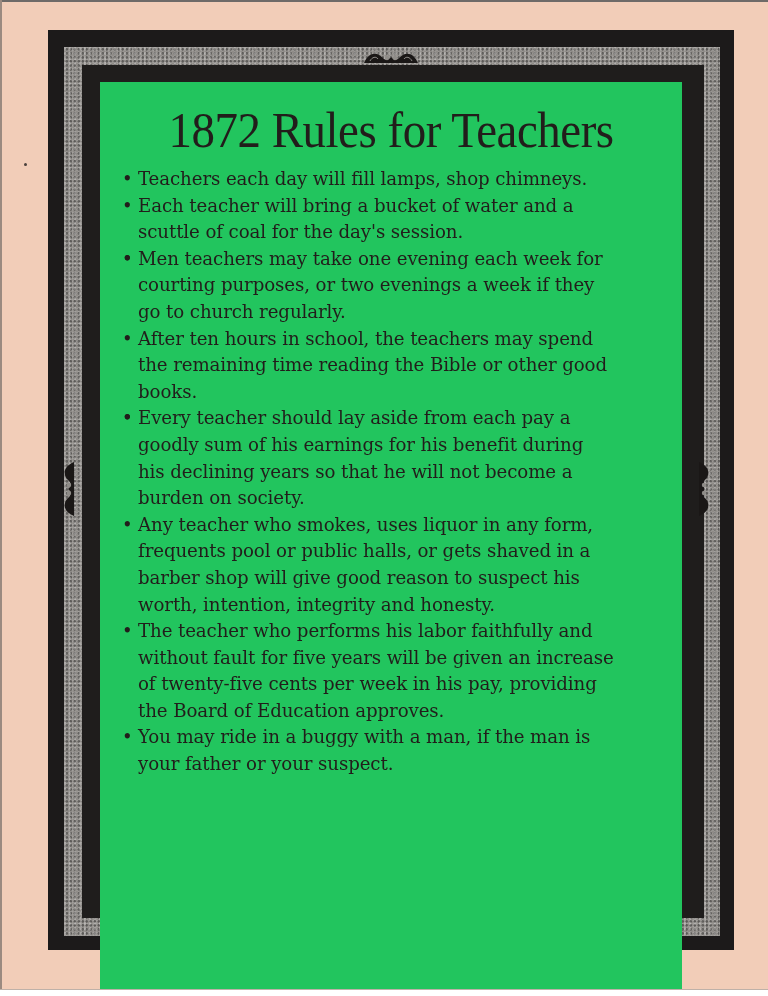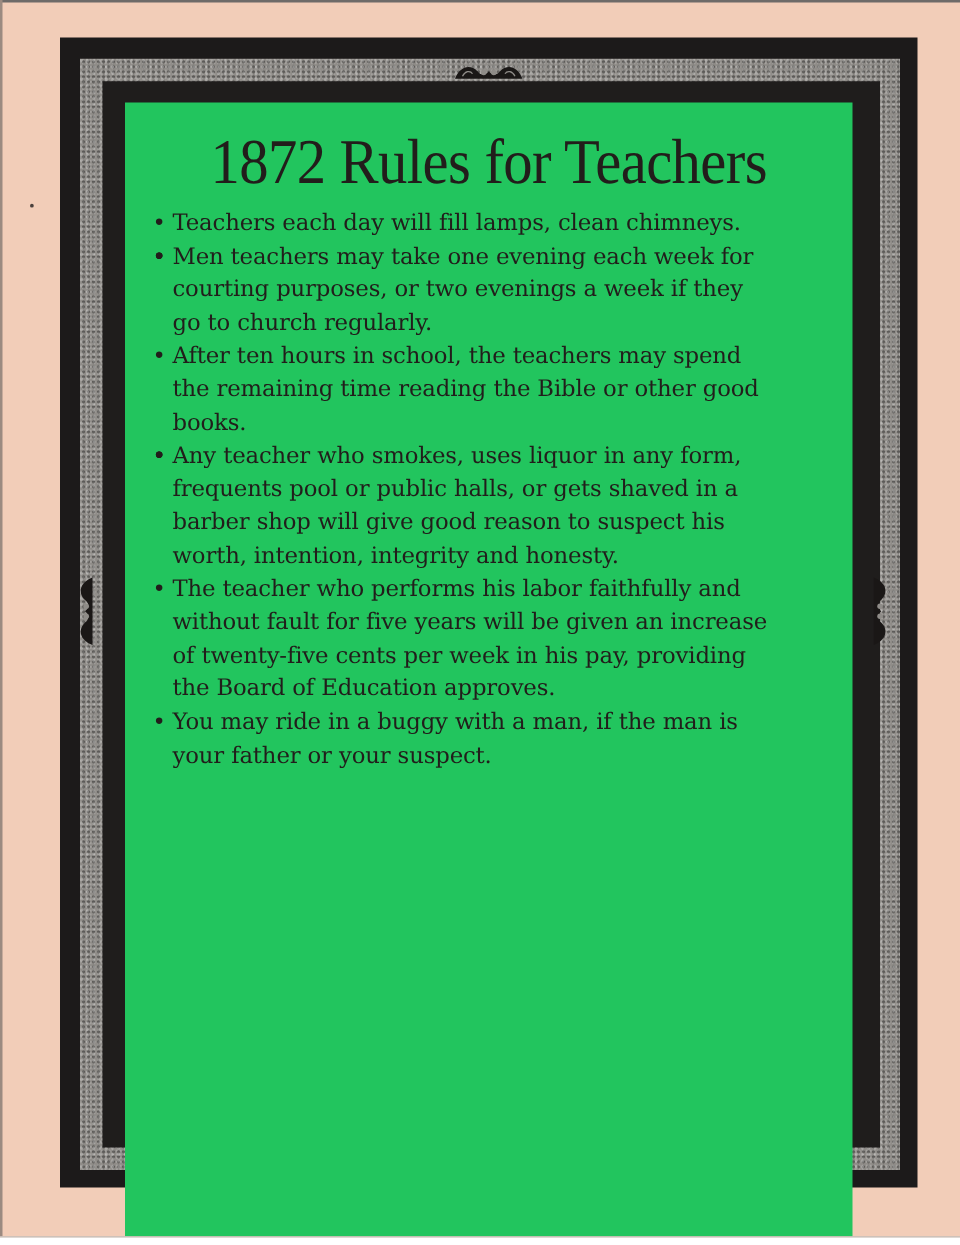--- a/index.html
+++ b/index.html
@@ -164,31 +164,35 @@
     <path d="M2 2 C12 6, 14 14, 8 20 C5 22, 4 26, 8 29 C4 32, 5 36, 8 38 C14 44, 12 52, 2 56 Z" fill="#1a1716"></path>
     <circle cx="7" cy="25" r="2.2" fill="#8f8c88"></circle>
     <circle cx="7" cy="33" r="2.2" fill="#8f8c88"></circle>
   </svg>
 </div>
 
 <div class="content-panel">
   <h1 class="title">1872 Rules for Teachers</h1>
 
   <ul class="rules">
-    <li><span class="bullet">•</span><span>Teachers each day will fill lamps, clean chimneys.</span></li>
-    <li><span class="bullet">•</span></li>
+    <li><span class="bullet">•</span><span>Teachers each day will fill lamps, shop chimneys.</span></li>
+    <li><span class="bullet">•</span><span>Each teacher will bring a bucket of water and a
+scuttle of coal for the day's session.</span></li>
     <li><span class="bullet">•</span></li>
     <li><span class="bullet">•</span><span>Men teachers may take one evening each week for
 courting purposes, or two evenings a week if they
 go to church regularly.</span></li>
     <li><span class="bullet">•</span><span>After ten hours in school, the teachers may spend
 the remaining time reading the Bible or other good
 books.</span></li>
     <li><span class="bullet">•</span></li>
-    <li><span class="bullet">•</span></li>
+    <li><span class="bullet">•</span><span>Every teacher should lay aside from each pay a
+goodly sum of his earnings for his benefit during
+his declining years so that he will not become a
+burden on society.</span></li>
     <li><span class="bullet">•</span><span>Any teacher who smokes, uses liquor in any form,
 frequents pool or public halls, or gets shaved in a
 barber shop will give good reason to suspect his
 worth, intention, integrity and honesty.</span></li>
     <li><span class="bullet">•</span><span>The teacher who performs his labor faithfully and
 without fault for five years will be given an increase
 of twenty-five cents per week in his pay, providing
 the Board of Education approves.</span></li>
     <li><span class="bullet">•</span><span>You may ride in a buggy with a man, if the man is
 your father or your suspect.</span></li>

